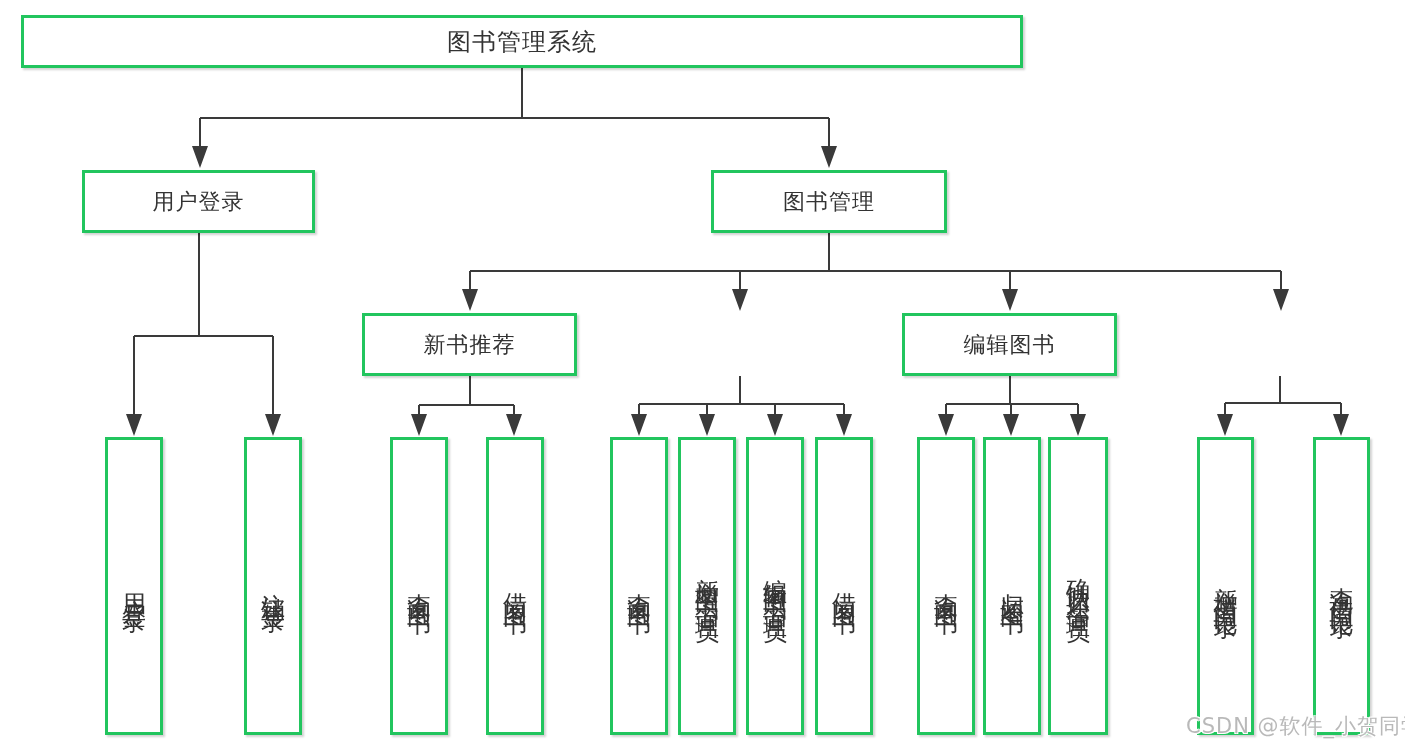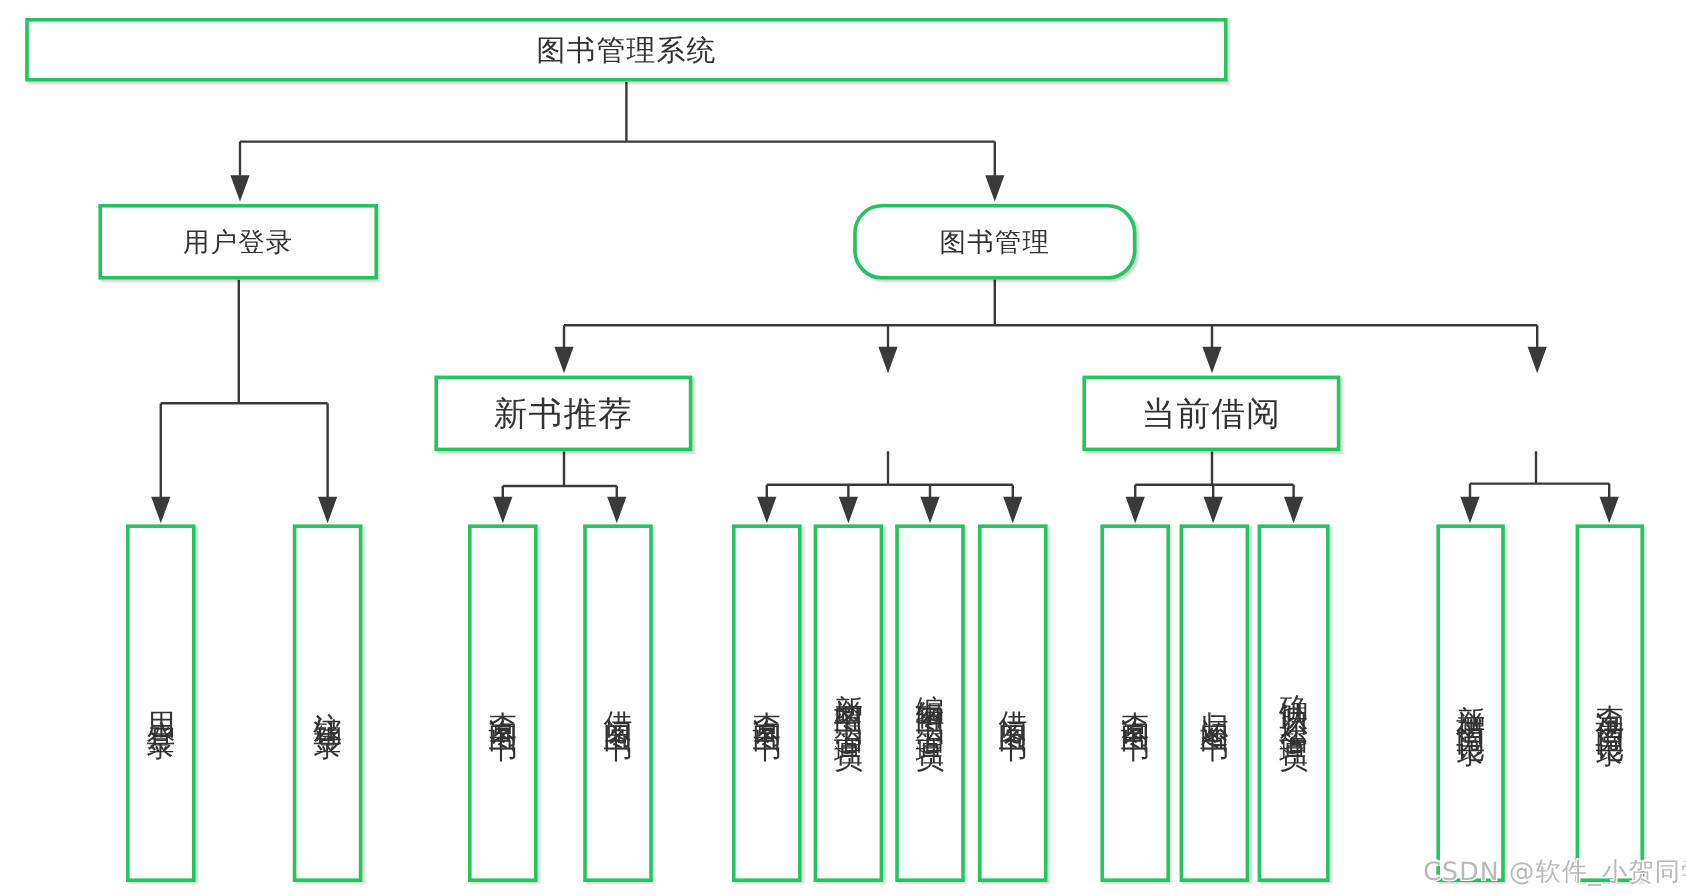--- a/index.html
+++ b/index.html
@@ -17,22 +17,22 @@
     display:flex;align-items:center;justify-content:center;
     z-index:1;color:#333333;
     box-shadow:2px 2px 2px rgba(0,0,0,0.18);
   }
   .root{
     left:21px;top:15px;width:1002px;height:53px;
     border-width:3px;font-size:24px;letter-spacing:1px;
   }
   .l2{top:170px;height:63px;font-size:22px;letter-spacing:1px;}
   .l2.user-login{left:82px;width:233px;}
-  .l2.book-mgmt{left:711px;width:236px;border-radius:24px;}
-  .l3{top:313px;height:63px;width:215px;font-size:28px;letter-spacing:1px;}
+  .l2.book-mgmt{left:711px;width:236px;}
+  .l3{top:313px;height:63px;width:215px;font-size:22px;letter-spacing:1px;}
   .leaf{top:437px;height:298px;width:58px;font-size:24px;}
   .vtext{
     writing-mode:vertical-rl;text-orientation:mixed;
     letter-spacing:6px;line-height:1;white-space:nowrap;
   }
   .watermark{
     position:absolute;left:1186px;top:712px;z-index:2;
     font-size:21px;color:#b9b9b9;letter-spacing:1px;white-space:nowrap;
     text-shadow:1px 1px 0 #ffffff,-1px -1px 0 #ffffff,1px -1px 0 #ffffff,-1px 1px 0 #ffffff;
   }
@@ -73,21 +73,21 @@
     <span>用户登录</span>
   </div>
   <div class="node l2 book-mgmt">
     <span>图书管理</span>
   </div>
 
   <div class="node l3" style="left:362px">
     <span>新书推荐</span>
   </div>
   <div class="node l3" style="left:902px">
-    <span>当前借阅</span>
+    <span>编辑图书</span>
   </div>
 
   <div class="node leaf" style="left:105px">
     <span class="vtext">用户登录</span>
   </div>
   <div class="node leaf" style="left:244px">
     <span class="vtext">注销登录</span>
   </div>
   <div class="node leaf" style="left:390px">
     <span class="vtext">查询图书</span>

